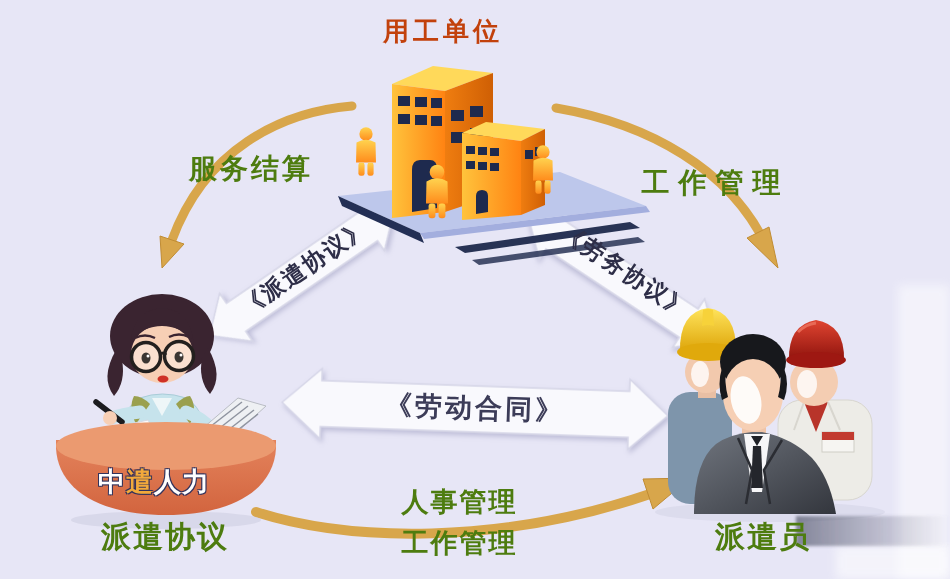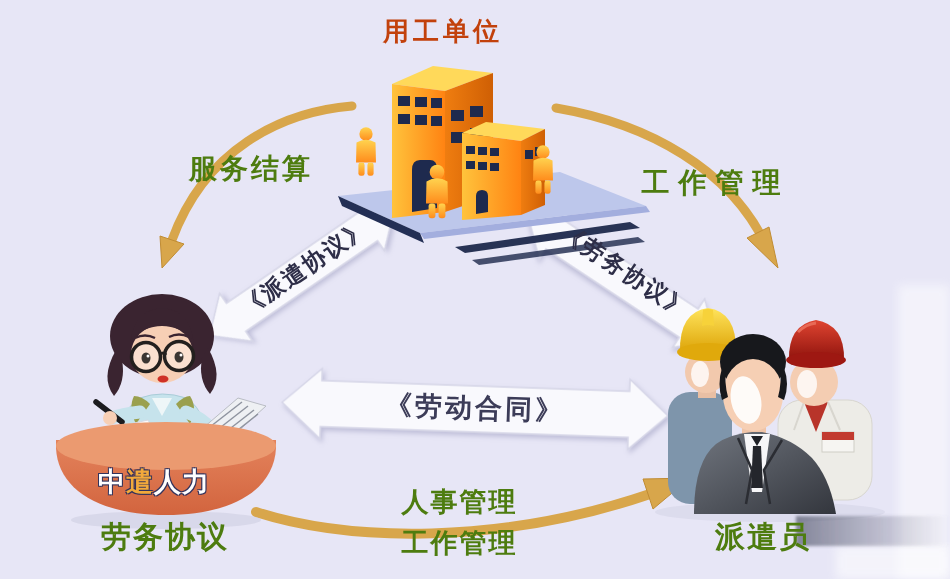--- a/index.html
+++ b/index.html
@@ -282,17 +282,17 @@
 
 <div class="label lbl-hr" style="left:392px;top:482px;width:135px;">
   <div>人事管理</div>
   <div>工作管理</div>
 </div>
 
 <div class="desk-brand" style="left:98px;top:464px;width:145px;">
   <span class="w">中</span><span class="g">遣</span><span class="w">人力</span>
 </div>
 
-<div class="label lbl-node" style="left:80px;top:519px;width:170px;">劳务协议</div>
+<div class="label lbl-node" style="left:80px;top:519px;width:170px;">派遣协议</div>
 
 <div class="label lbl-node" style="left:703px;top:519px;width:120px;text-align:center;">派遣员</div>
 
 </div>
 
 </body></html>

